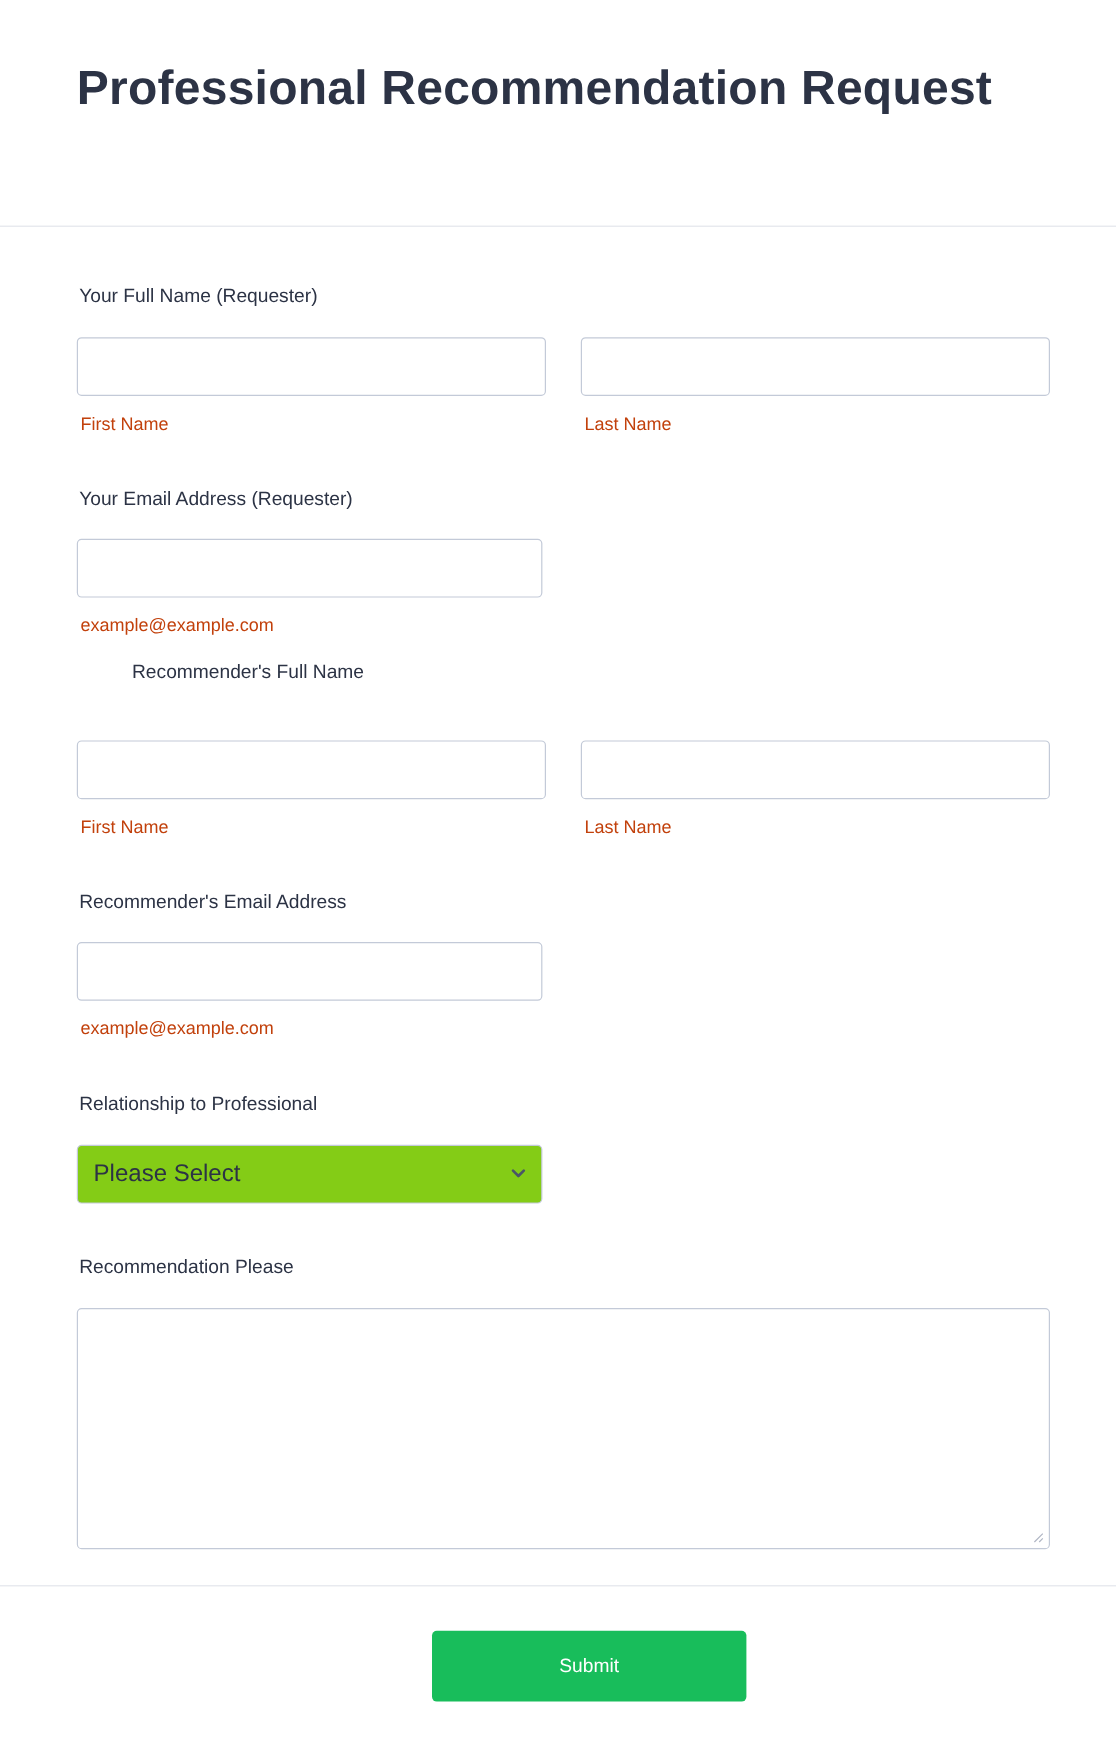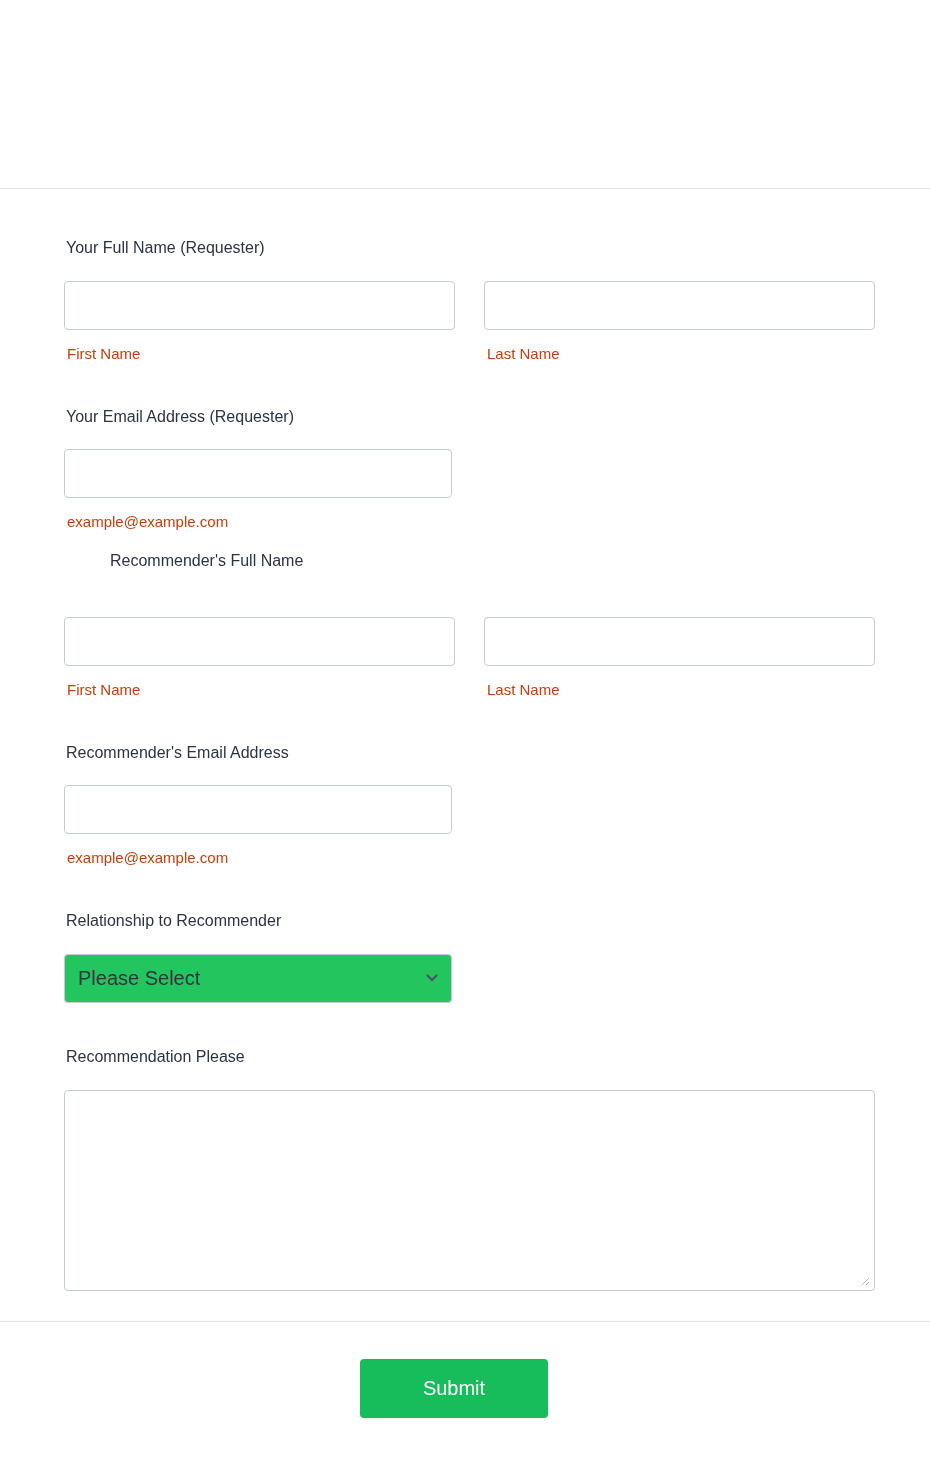--- a/index.html
+++ b/index.html
@@ -8,35 +8,36 @@
 
     .header { position: absolute; left: 0; top: 0; width: 930px; height: 189px; border-bottom: 1px solid #e3e5eb; }
     .page-title { position: absolute; left: 64px; top: 52px; font-size: 40px; font-weight: 700; color: #2c3345; letter-spacing: 0.2px; white-space: nowrap; }
     .page-subtitle { position: absolute; left: 64px; top: 110px; font-size: 20px; color: #2c3345; white-space: nowrap; }
 
     .q-label { position: absolute; left: 66px; font-size: 16px; font-weight: 500; color: #2c3345; white-space: nowrap; text-align: right; }
     .field { position: absolute; height: 49px; border: 1px solid #c3cad8; border-radius: 4px; background: #ffffff; }
     .field input { width: 100%; height: 100%; border: none; outline: none; background: transparent; padding: 0 12px; font-size: 18px; font-family: "Liberation Sans", sans-serif; color: #2c3345; border-radius: 4px; }
     .sublabel { position: absolute; font-size: 15px; color: #c2410c; white-space: nowrap; }
 
-    .select { position: absolute; left: 64px; top: 954px; width: 388px; height: 49px; border: 1px solid #c3cad8; border-radius: 4px; background: #22c55e; }
+    .select { position: absolute; left: 64px; top: 954px; width: 388px; height: 49px; border: 1px solid #c3cad8; border-radius: 4px; background: #84cc16; }
     .select-value { position: absolute; left: 13px; top: 12px; font-size: 20px; color: #2c3345; }
     .chevron { position: absolute; right: 12px; top: 16px; width: 14px; height: 14px; }
 
     .textarea { position: absolute; left: 64px; top: 1090px; width: 811px; height: 201px; border: 1px solid #c3cad8; border-radius: 4px; background: #fff; }
     .textarea textarea { width: 100%; height: 100%; border: none; outline: none; resize: none; background: transparent; border-radius: 4px; padding: 10px; font-family: "Liberation Sans", sans-serif; font-size: 16px; }
     .resize-grip { position: absolute; right: 4px; bottom: 4px; width: 10px; height: 10px; }
 
     .footer-divider { position: absolute; left: 0; top: 1321px; width: 930px; height: 1px; background: #e3e5eb; }
-    .submit { position: absolute; left: 360px; top: 1359px; width: 188px; height: 59px; background: #18bd5b; border-radius: 4px; border: none; color: #ffffff; font-size: 20px; font-weight: 500; font-family: "Liberation Sans", sans-serif; cursor: pointer; }
+    .submit { position: absolute; left: 360px; top: 1359px; width: 262px; height: 59px; background: #18bd5b; border-radius: 4px; border: none; color: #ffffff; font-size: 16px; font-weight: 500; font-family: "Liberation Sans", sans-serif; cursor: pointer; }
   </style>
 </head>
 <body>
 
 <div class="header">
+  <h1 class="page-title">Professional Recommendation Request</h1>
 </div>
 
 <label class="q-label" style="top:239px;">Your Full Name (Requester)</label>
 <div class="field" style="left:64px; top:281px; width:391px;">
   <input type="text" value="" style="">
 </div>
 <span class="sublabel" style="left:67px; top:345px;">First Name</span>
 <div class="field" style="left:484px; top:281px; width:391px;">
   <input type="text" value="" style="">
 </div>
@@ -57,21 +58,21 @@
   <input type="text" value="" style="">
 </div>
 <span class="sublabel" style="left:487px; top:681px;">Last Name</span>
 
 <label class="q-label" style="top:744px;">Recommender's Email Address</label>
 <div class="field" style="left:64px; top:785px; width:388px;">
   <input type="email" value="" style="">
 </div>
 <span class="sublabel" style="left:67px; top:849px;">example@example.com</span>
 
-<label class="q-label" style="top:912px;">Relationship to Recommender</label>
+<label class="q-label" style="top:912px;">Relationship to Professional</label>
 <div class="select">
   <span class="select-value">Please Select</span>
   <svg class="chevron" viewBox="0 0 14 14">
     <path d="M2.5 4.5 L7 9 L11.5 4.5" fill="none" stroke="#4a5568" stroke-width="2.2" stroke-linecap="round" stroke-linejoin="round"></path>
   </svg>
 </div>
 
 <label class="q-label" style="top:1048px;">Recommendation Please</label>
 <div class="textarea">
   <textarea style=""></textarea>

